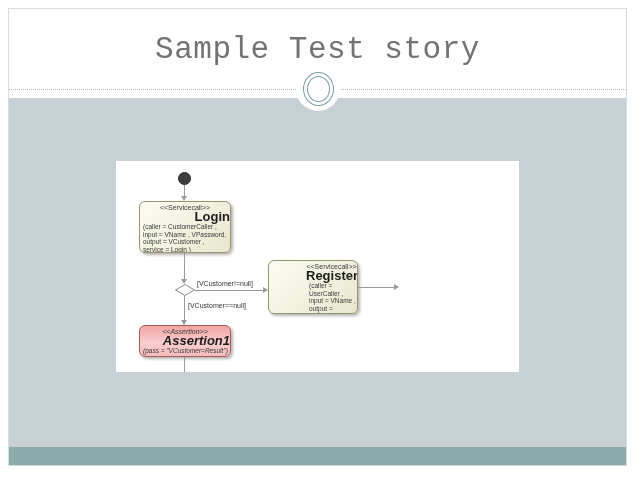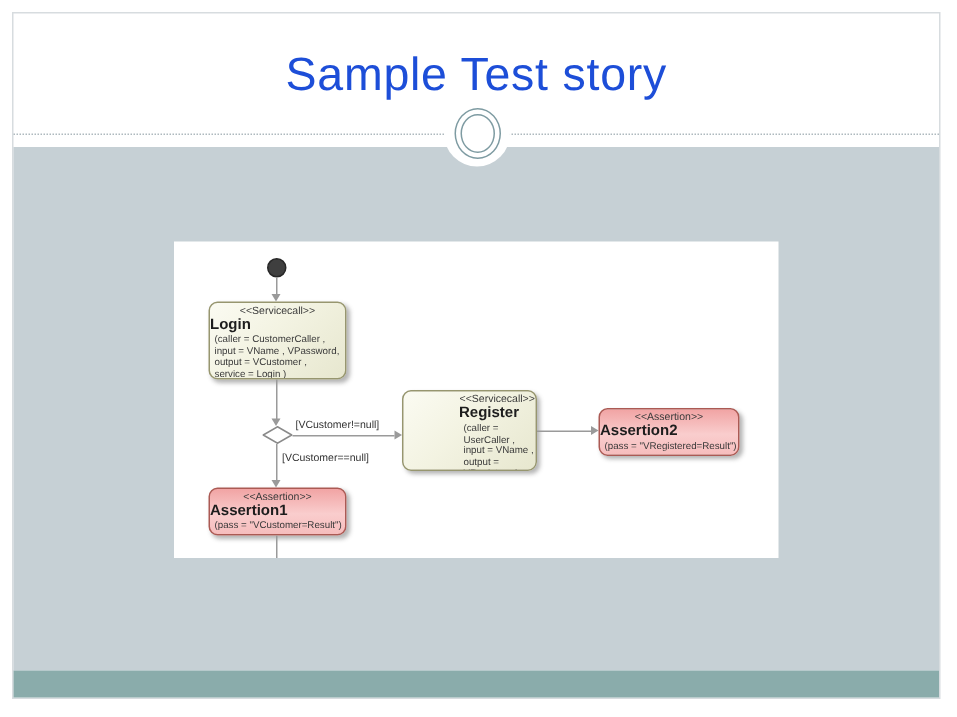--- a/index.html
+++ b/index.html
@@ -3,22 +3,22 @@
 <meta charset="utf-8">
 <style>
   * { margin: 0; padding: 0; box-sizing: border-box; }
   html, body { width: 638px; height: 478px; background: #ffffff; font-family: "Liberation Sans", sans-serif; }
   #app { position: relative; width: 638px; height: 478px; background: #ffffff; overflow: hidden; }
 
   .slide { position: absolute; left: 8px; top: 8px; width: 619px; height: 458px;
            background: #ffffff; border: 1px solid #d7dcdf; }
 
   .title-block { position: absolute; top: 22px; left: 0; width: 100%;
-                 text-align: center; font-family: Liberation Sans, sans-serif;
-                 font-size: 31px; line-height: 38px; color: #1d4ed8; letter-spacing: 0.5px; }
+                 text-align: center; font-family: Liberation Mono, monospace;
+                 font-size: 31px; line-height: 38px; color: #737373; letter-spacing: 0.5px; }
 
   .divider-line { position: absolute; top: 80px; left: 0; width: 100%; height: 0;
                   border-top: 1px dotted #aeb9be; z-index: 1; }
 
   .ornament-halo { position: absolute; left: 287px; top: 58px; width: 44px; height: 44px;
                    background: #ffffff; border-radius: 50%; z-index: 2; }
   .ornament-outer { position: absolute; left: 294px; top: 63px; width: 31px; height: 34px;
                     border: 1px solid #7e9ba2; border-radius: 50%; background: #ffffff; z-index: 3; }
   .ornament-inner { position: absolute; left: 3px; top: 3px; right: 3px; bottom: 3px;
                     border: 1px solid #7e9ba2; border-radius: 50%; }
@@ -43,21 +43,21 @@
                  border-top: 3px solid transparent; border-bottom: 3px solid transparent;
                  border-left: 5px solid #9a9a9a; }
 
   .node-box { position: absolute; border-radius: 6px; overflow: hidden;
               box-shadow: 2px 2px 3px rgba(90,90,90,0.45); padding-top: 2px; }
   .svc-box { background: linear-gradient(135deg, #fbfbf2 0%, #f3f3e2 45%, #e7e7cf 100%);
              border: 1px solid #97966f; }
   .assert-box { background: linear-gradient(180deg, #f1a4a4 0%, #f9cdcd 55%, #f6bdbd 100%);
                 border: 1px solid #ab5a54; }
   .stereotype { font-size: 7px; line-height: 8px; text-align: center; color: #3a3a3a; }
-  .node-name { font-size: 10px; line-height: 10px; text-align: left; font-weight: bold; color: #1d1d1d; }
+  .node-name { font-size: 13px; line-height: 10px; text-align: right; font-weight: bold; color: #1d1d1d; }
   .node-details { font-size: 6.5px; line-height: 7.6px; color: #3a3a3a; padding: 1px 0 0 3px; }
   .guard-label { position: absolute; font-size: 7px; color: #333333; white-space: nowrap; }
 </style>
 </head>
 <body>
 
 <div id="app">
   <div class="slide">
 
     <div class="title-block">Sample Test story</div>
@@ -110,27 +110,22 @@
           <div>(caller = UserCaller ,</div>
           <div>input = VName ,</div>
           <div>output = VRegistered ,</div>
           <div>service = Register )</div>
         </div>
       </div>
 
       <div class="h-line" style="left:242px; top:126px; width:36px;"></div>
       <div class="arrow-right" style="left:278px; top:123px;"></div>
 
-      <div class="node-box assert-box" style="left:283px; top:111px; width:94px; height:32px;">
-        <div class="stereotype">&lt;&lt;Assertion&gt;&gt;</div>
-        <div class="node-name">Assertion2</div>
-        <div class="node-details">(pass = "VRegistered=Result")</div>
-      </div>
 
-      <div class="node-box assert-box" style="left:23px; top:164px; width:92px; height:32px;">
+      <div class="node-box assert-box" style="left:23px; top:164px; width:92px; height:32px;font-style:italic;">
         <div class="stereotype">&lt;&lt;Assertion&gt;&gt;</div>
         <div class="node-name">Assertion1</div>
         <div class="node-details">(pass = "VCustomer=Result")</div>
       </div>
 
       <div class="v-line" style="left:68px; top:196px; height:15px;"></div>
 
     </div>
   </div>
 </div>

